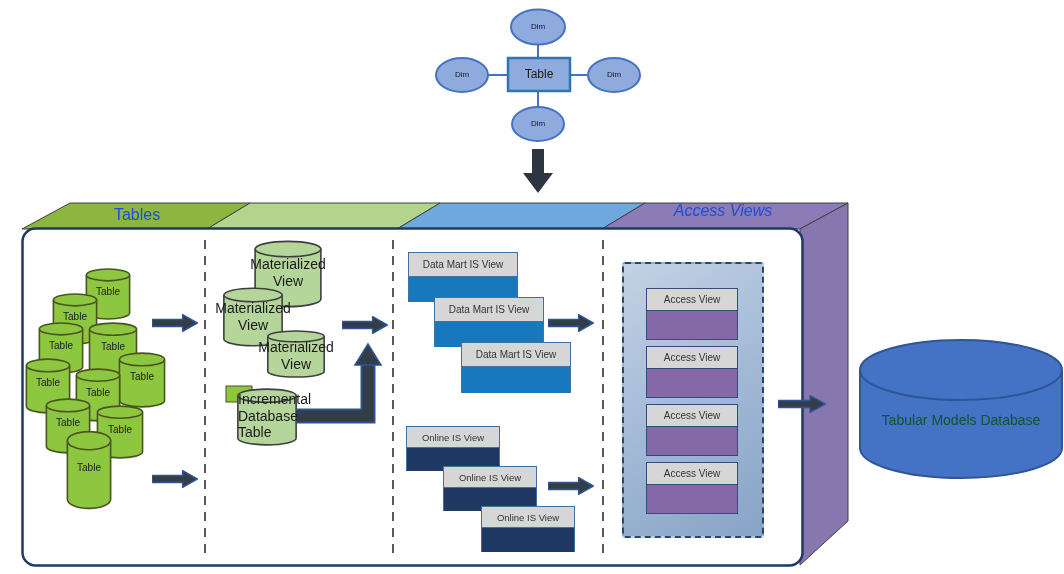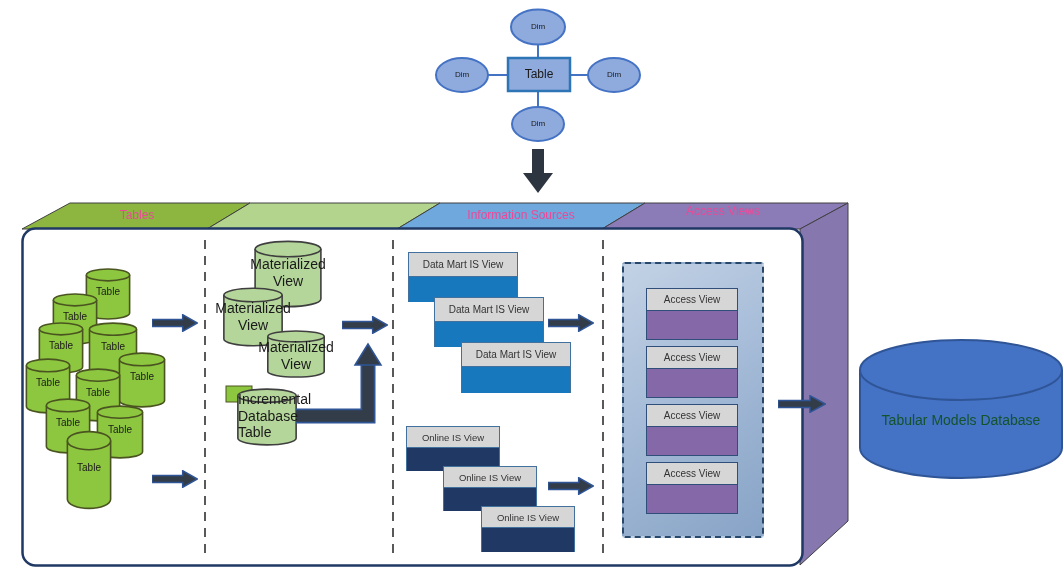--- a/index.html
+++ b/index.html
@@ -2,21 +2,21 @@
 <html><head>
 <meta charset="utf-8">
 <style>
   html,body{margin:0;padding:0;background:#ffffff;}
   .stage{position:relative;width:1064px;height:574px;background:#ffffff;overflow:hidden;
          font-family:"Liberation Sans",sans-serif;}
   .stage svg.layer{position:absolute;left:0;top:0;}
   .lbl{position:absolute;display:flex;align-items:center;justify-content:center;
        text-align:center;color:#1a1a1a;line-height:1.18;pointer-events:none;}
   .lbl.left{justify-content:flex-start;text-align:left;}
-  .hdr-lbl{font-size:12px;color:#ec4899;}
+  .hdr-lbl{font-size:16px;color:#1d4ed8;}
   .tbl-lbl{font-size:10px;}
   .mv-lbl{font-size:14px;}
   .dim-lbl{font-size:8px;}
   .fact-lbl{font-size:12px;}
   .db-lbl{font-size:14px;color:#14532d;}
   
   .cyl-table{fill:#8DC63F;stroke:#4A5420;}
   .cyl-mv{fill:#B5D69A;stroke:#3f3f3f;}
   .cyl-db{fill:#4472C4;stroke:#2F5597;stroke-width:2;}
   .arrow{fill:#333D49;stroke:#2F5597;stroke-width:1.5;}
@@ -113,22 +113,21 @@
     </g>
   </svg>
 
   <div class="lbl dim-lbl" style="left:512px;top:20px;width:52px;height:14px;">Dim</div>
   <div class="lbl dim-lbl" style="left:436px;top:68px;width:52px;height:14px;">Dim</div>
   <div class="lbl dim-lbl" style="left:588px;top:68px;width:52px;height:14px;">Dim</div>
   <div class="lbl dim-lbl" style="left:512px;top:117px;width:52px;height:14px;">Dim</div>
   <div class="lbl fact-lbl" style="left:508px;top:58px;width:62px;height:33px;">Table</div>
 
   <div class="lbl hdr-lbl" style="left:37px;top:204px;width:200px;height:23px;">Tables</div>
-  <div class="lbl hdr-lbl" style="left:421px;top:204px;width:200px;height:23px;">Information Sources</div>
-  <div class="lbl hdr-lbl" style="left:623px;top:204px;width:200px;height:14px;">Access Views</div>
+  <div class="lbl hdr-lbl" style="left:623px;top:204px;width:200px;height:14px;font-style:italic;">Access Views</div>
 
   <div class="lbl tbl-lbl" style="left:85px;top:285px;width:46px;height:13px;">Table</div>
   <div class="lbl tbl-lbl" style="left:52px;top:310px;width:46px;height:13px;">Table</div>
   <div class="lbl tbl-lbl" style="left:38px;top:339px;width:46px;height:13px;">Table</div>
   <div class="lbl tbl-lbl" style="left:88px;top:340px;width:50px;height:13px;">Table</div>
   <div class="lbl tbl-lbl" style="left:25px;top:376px;width:46px;height:13px;">Table</div>
   <div class="lbl tbl-lbl" style="left:118px;top:370px;width:48px;height:13px;">Table</div>
   <div class="lbl tbl-lbl" style="left:75px;top:386px;width:46px;height:13px;">Table</div>
   <div class="lbl tbl-lbl" style="left:45px;top:416px;width:46px;height:13px;">Table</div>
   <div class="lbl tbl-lbl" style="left:96px;top:423px;width:48px;height:13px;">Table</div>

